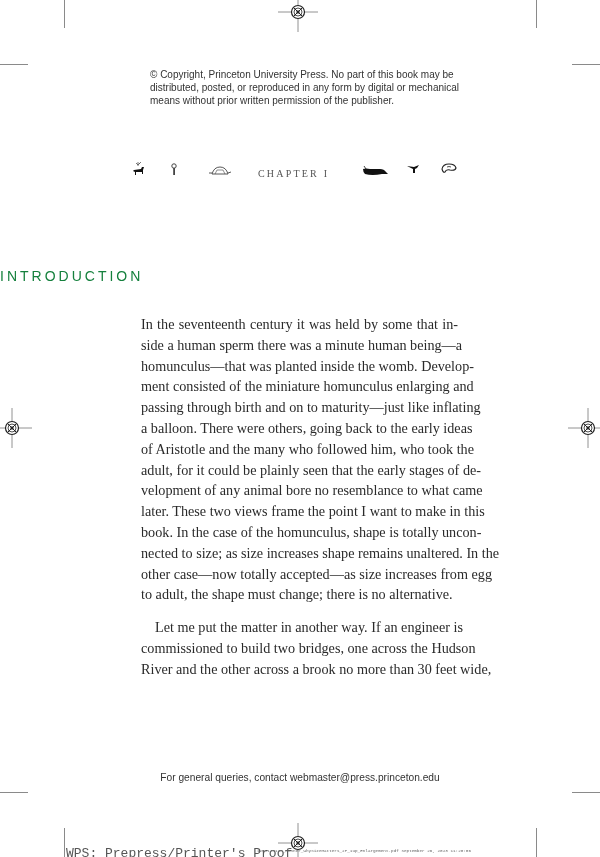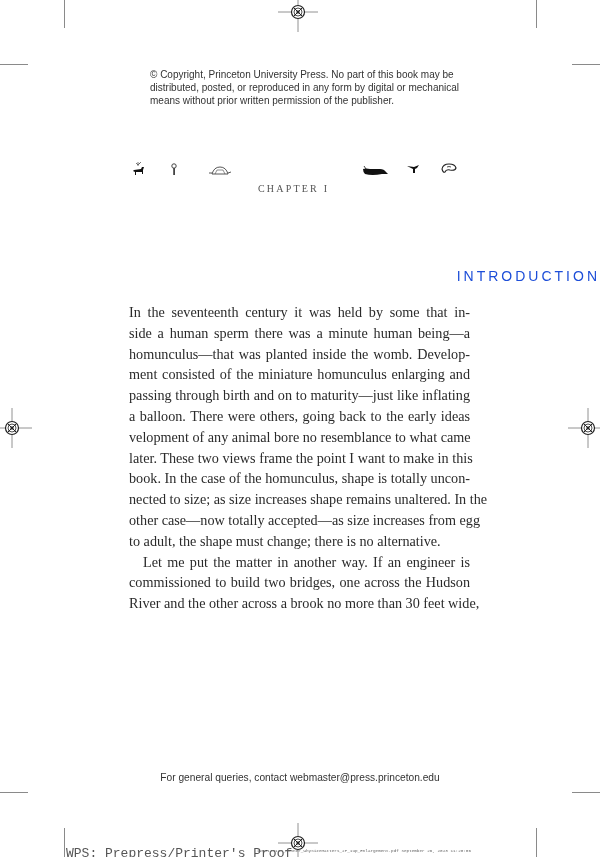--- a/index.html
+++ b/index.html
@@ -13,35 +13,35 @@
     .copyright {
       position: absolute; left: 150px; top: 68px; width: 310px;
       font-family: "Liberation Sans", sans-serif; font-size: 10px; line-height: 13px;
       color: #333;
     }
     .chapter-row {
       position: absolute; left: 125px; top: 160px; width: 350px; height: 24px;
     }
     .orn { position: absolute; top: 2px; }
     .chapter-label {
-      position: absolute; left: 258px; top: 183px;
+      position: absolute; left: 258px; top: 168px;
       font-family: "Liberation Serif", serif; font-size: 10px; letter-spacing: 2.2px;
       color: #555;
     }
     .title {
-      position: absolute; left: 0; width: 600px; top: 268px; text-align: right;
+      position: absolute; left: 0; width: 600px; top: 268px; text-align: left;
       font-family: "Liberation Sans", sans-serif; font-size: 14px; letter-spacing: 3px;
-      color: #1d4ed8;
+      color: #15803d;
     }
     .body-text {
       position: absolute; left: 129px; top: 302px; width: 341px;
       font-family: "Liberation Serif", serif; font-size: 14.2px; line-height: 20.8px;
       color: #2a2a2a; text-align: justify;
     }
-    .body-text p { margin: 0; }
+    .body-text p { margin: 12px; }
     .line { display: block; text-align: justify; text-align-last: justify; white-space: nowrap; }
     .line.last { text-align-last: left; }
     .footer-contact {
       position: absolute; left: 0; width: 600px; top: 772px; text-align: center;
       font-family: "Liberation Sans", sans-serif; font-size: 10.2px; color: #333;
     }
     .slug-left {
       position: absolute; left: 66px; top: 846px;
       font-family: "Liberation Mono", monospace; font-size: 13px; color: #555;
     }
@@ -137,20 +137,22 @@
 <div class="title">INTRODUCTION</div>
 
 <div class="body-text">
   <p>
     <span class="line">In the seventeenth century it was held by some that in-</span>
     <span class="line">side a human sperm there was a minute human being—a</span>
     <span class="line">homunculus—that was planted inside the womb. Develop-</span>
     <span class="line">ment consisted of the miniature homunculus enlarging and</span>
     <span class="line">passing through birth and on to maturity—just like inflating</span>
     <span class="line">a balloon. There were others, going back to the early ideas</span>
+    <span class="line">of Aristotle and the many who followed him, who took the</span>
+    <span class="line">adult, for it could be plainly seen that the early stages of de-</span>
     <span class="line">velopment of any animal bore no resemblance to what came</span>
     <span class="line">later. These two views frame the point I want to make in this</span>
     <span class="line">book. In the case of the homunculus, shape is totally uncon-</span>
     <span class="line">nected to size; as size increases shape remains unaltered. In the</span>
     <span class="line">other case—now totally accepted—as size increases from egg</span>
     <span class="line last">to adult, the shape must change; there is no alternative.</span>
   </p>
   <p>
     <span class="line" style="padding-left:14px;">Let me put the matter in another way. If an engineer is</span>
     <span class="line">commissioned to build two bridges, one across the Hudson</span>

